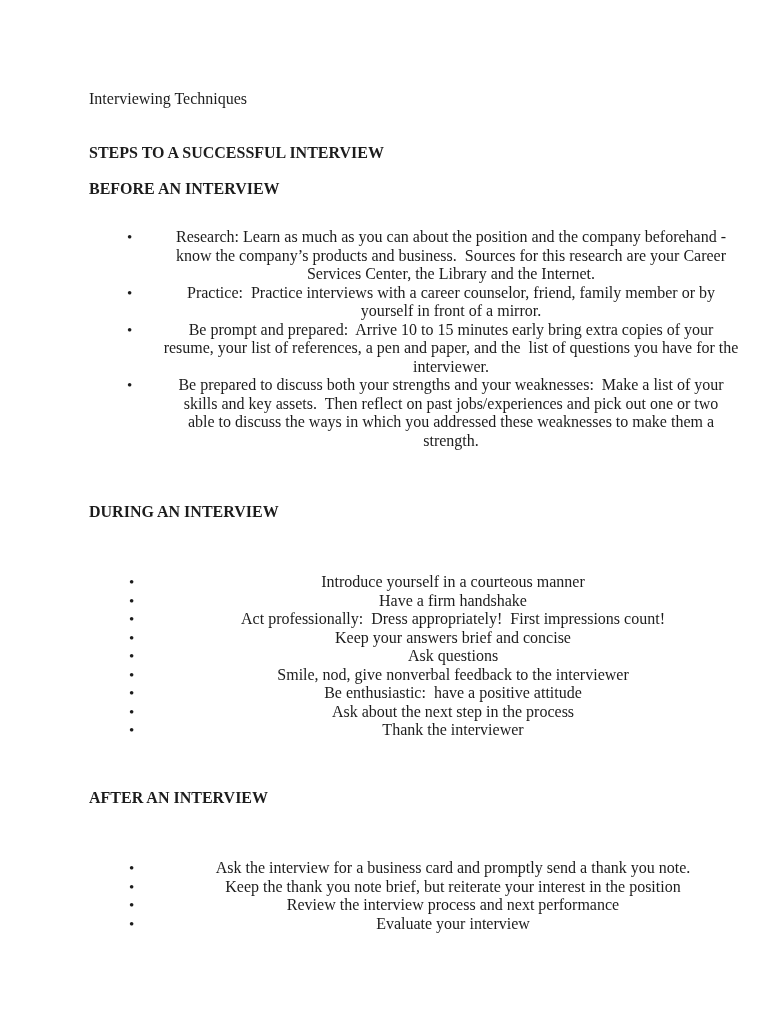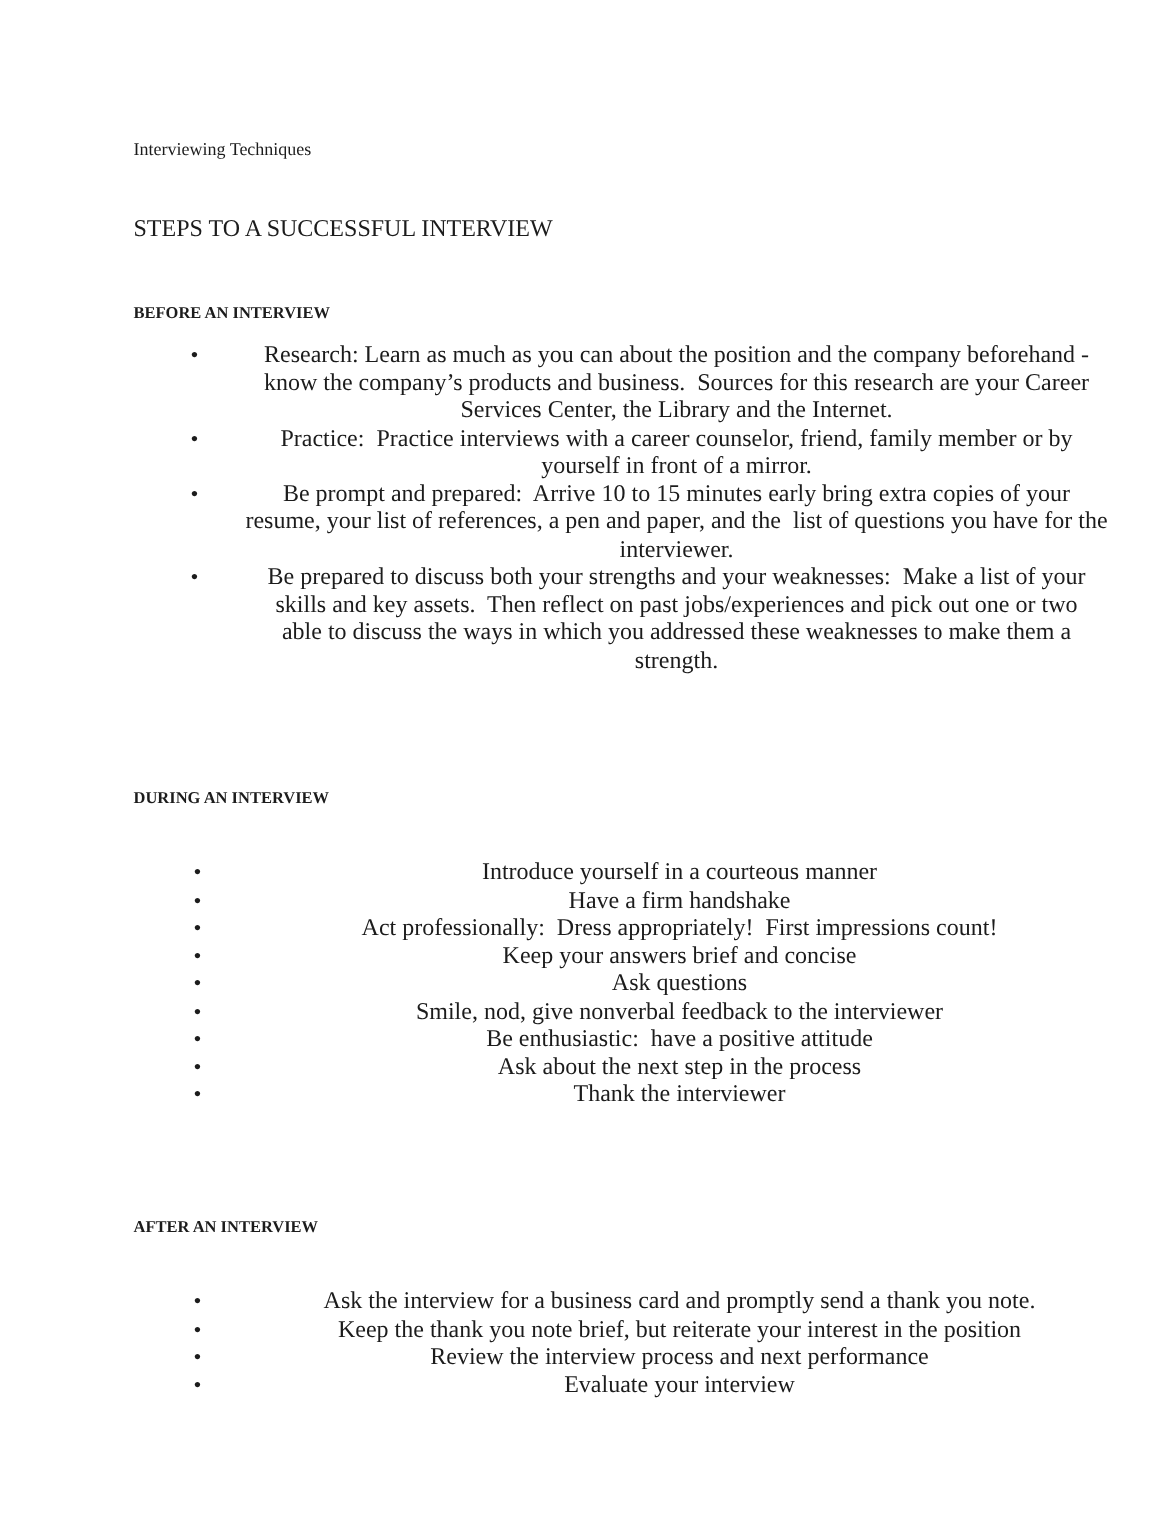--- a/index.html
+++ b/index.html
@@ -14,41 +14,40 @@
     background: #ffffff;
     font-family: "Liberation Serif", "DejaVu Serif", serif;
     font-size: 16px;
     color: #1c1c1c;
     overflow: hidden;
   }
   .abs { position: absolute; }
   .doc-title {
     left: 89px;
     top: 90px;
-    font-size: 12px;
+    font-size: 16px;
     font-weight: normal;
     line-height: 18.5px;
     white-space: pre;
   }
   .doc-subtitle {
     left: 89px;
     top: 144px;
     font-size: 16px;
-    font-weight: normal;
+    font-weight: bold;
     line-height: 18.5px;
     white-space: pre;
     text-align: center;
   }
   .section-heading {
     left: 89px;
-    font-size: 11px;
+    font-size: 16px;
     font-weight: bold;
     line-height: 18.5px;
     white-space: pre;
-    margin-top: 20px;
   }
   #heading-before { top: 180px; }
   #heading-during { top: 503px; }
   #heading-after  { top: 789px; }
 
   ul.bullet-list {
     list-style: none;
     margin: 14px;
     padding: 0;
     left: 137px;

